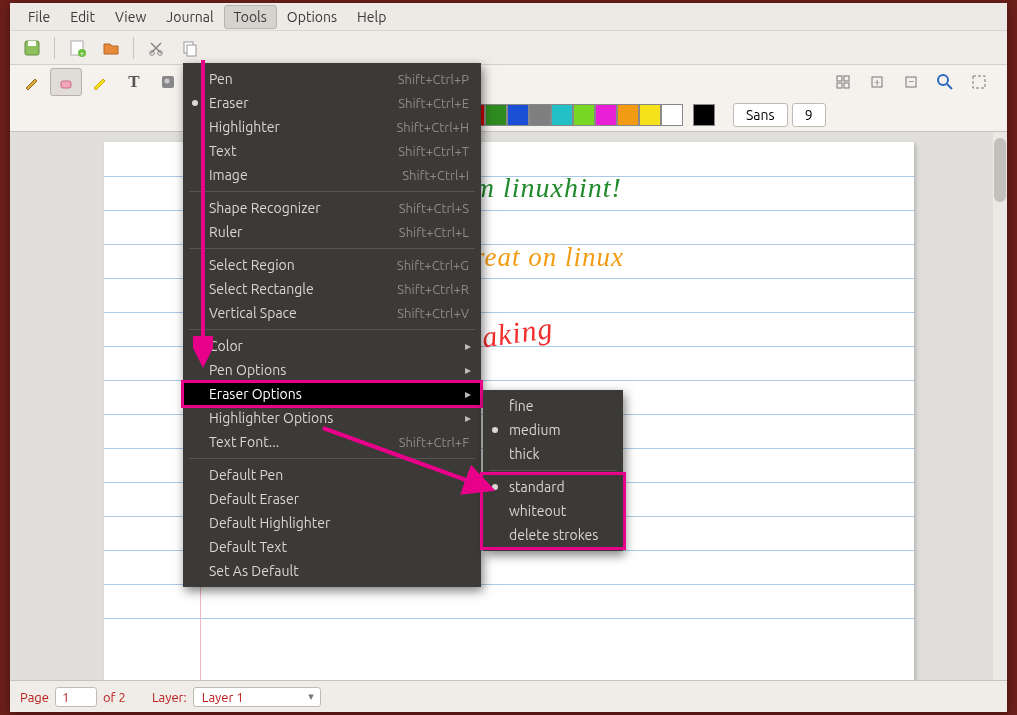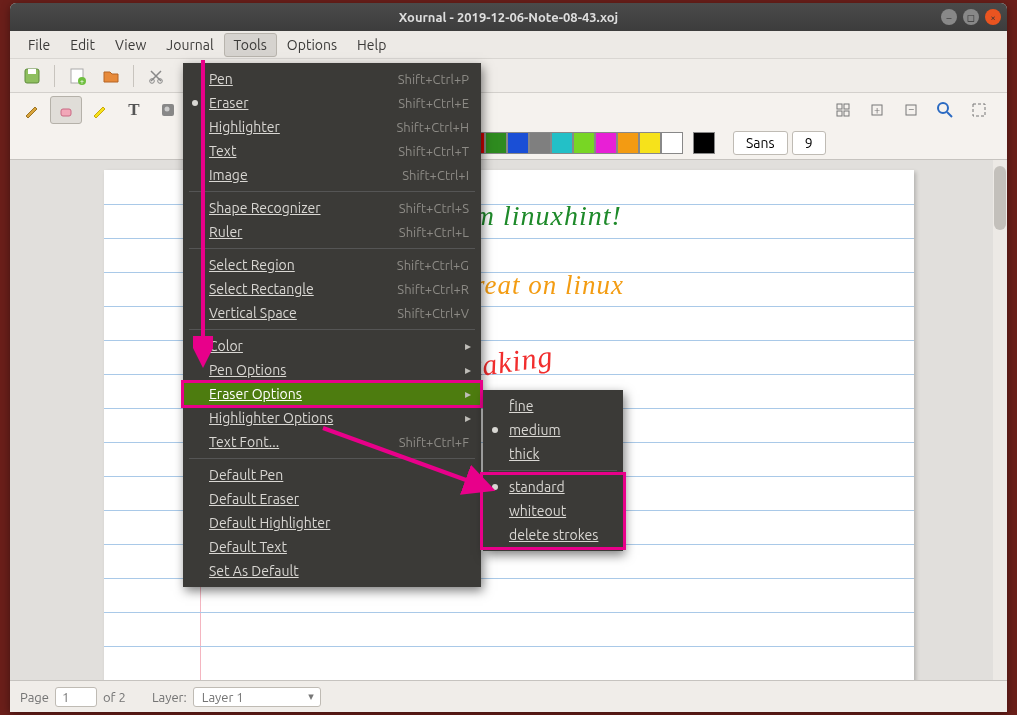--- a/index.html
+++ b/index.html
@@ -33,51 +33,43 @@
 .page { position: absolute; left: 94px; top: 10px; width: 810px; height: 550px; background: #fff; box-shadow: 2px 2px 4px rgba(0,0,0,0.2); }
 .page .hline { position: absolute; left: 0; right: 0; height: 1px; background: #a9c9e8; }
 .page .vline { position: absolute; top: 0; bottom: 0; left: 96px; width: 1px; background: #f4b5c0; }
 .handwriting { position: absolute; font-family: "Comic Sans MS", cursive; font-weight: 400; font-style: italic; font-size: 28px; letter-spacing: 1px; }
 .hw1 { color: #1e8a2a; top: 30px; left: 260px; }
 .hw2 { color: #f39c12; top: 100px; left: 175px; font-size: 27px;}
 .hw3 { color: #f12d2d; top: 185px; left: 215px; font-size: 30px; transform: rotate(-8deg);}
 .hw4 { color: #f39c12; top: 250px; left: 420px; font-size: 26px;}
 .scrollbar { position: absolute; right: 0; top: 0; bottom: 0; width: 14px; background: #ece9e5; }
 .scrollbar .thumb { position: absolute; right: 1px; top: 6px; width: 12px; height: 64px; background: #c3c0bb; border-radius: 6px; }
-.statusbar { height: 32px; background: #f0ede9; border-top: 1px solid #c6c3bf; display: flex; align-items: center; padding: 0 10px; font-size: 13px; color: #737373; gap: 6px; }
+.statusbar { height: 32px; background: #f0ede9; border-top: 1px solid #c6c3bf; display: flex; align-items: center; padding: 0 10px; font-size: 13px; color: #b91c1c; gap: 6px; }
 .statusbar .spin { border: 1px solid #bfbbb4; background: #fff; padding: 2px 6px; width: 42px; border-radius: 3px; }
 .statusbar .combo { border: 1px solid #bfbbb4; background: #fff; padding: 2px 8px; width: 128px; border-radius: 3px; position: relative; }
 .statusbar .combo::after { content: "▾"; position: absolute; right: 6px; color: #777; font-size: 11px; }
 
 .dropdown { position: absolute; top: 63px; left: 183px; width: 298px; background: #3b3a37; color: #d9d7d3; font-size: 14px; box-shadow: 2px 4px 10px rgba(0,0,0,0.5); z-index: 20; padding: 4px 0; }
 .dd-item { display: flex; align-items: center; padding: 4px 12px 4px 26px; position: relative; cursor: pointer; min-height: 22px; }
-.dd-item .label { flex: 1; text-decoration: underline; }
+.dd-item .label { flex: 1; }
 .dd-item .accel { color: #8c8a85; font-size: 13px; }
 .dd-item.radio::before { content: ""; position: absolute; left: 9px; top: 50%; transform: translateY(-50%); width: 6px; height: 6px; border-radius: 50%; background: #d9d7d3; }
 .dd-sep { height: 1px; background: #555; margin: 4px 6px; }
 .dd-item.submenu::after { content: "▸"; position: absolute; right: 10px; color: #bfbdb8; font-size: 12px; }
-.dd-item.highlight { background: #4d7c0f; color: #fff; }
+.dd-item.highlight { background: #000000; color: #fff; }
 .dd-item.annot { outline: 3px solid #e8008a; outline-offset: -1px; }
 .submenu-panel { position: absolute; top: 390px; left: 483px; width: 140px; background: #3b3a37; color: #d9d7d3; font-size: 14px; box-shadow: 2px 4px 10px rgba(0,0,0,0.5); z-index: 21; padding: 4px 0; }
 .submenu-panel .dd-item { }
 .submenu-box { outline: 3px solid #e8008a; }
 .arrow-svg { position: absolute; z-index: 30; pointer-events: none; }
 </style>
 </head>
 <body>
 
 <div class="window">
-  <div class="titlebar">
-    <span class="title">Xournal - 2019-12-06-Note-08-43.xoj</span>
-    <div class="win-controls">
-      <div class="win-btn win-min">–</div>
-      <div class="win-btn win-max">◻</div>
-      <div class="win-btn win-close">×</div>
-    </div>
-  </div>
 
   <div class="menubar">
     <span class="menu-item">File</span>
     <span class="menu-item">Edit</span>
     <span class="menu-item">View</span>
     <span class="menu-item">Journal</span>
     <span class="menu-item open annotate-box">Tools</span>
     <span class="menu-item">Options</span>
     <span class="menu-item">Help</span>
   </div>

